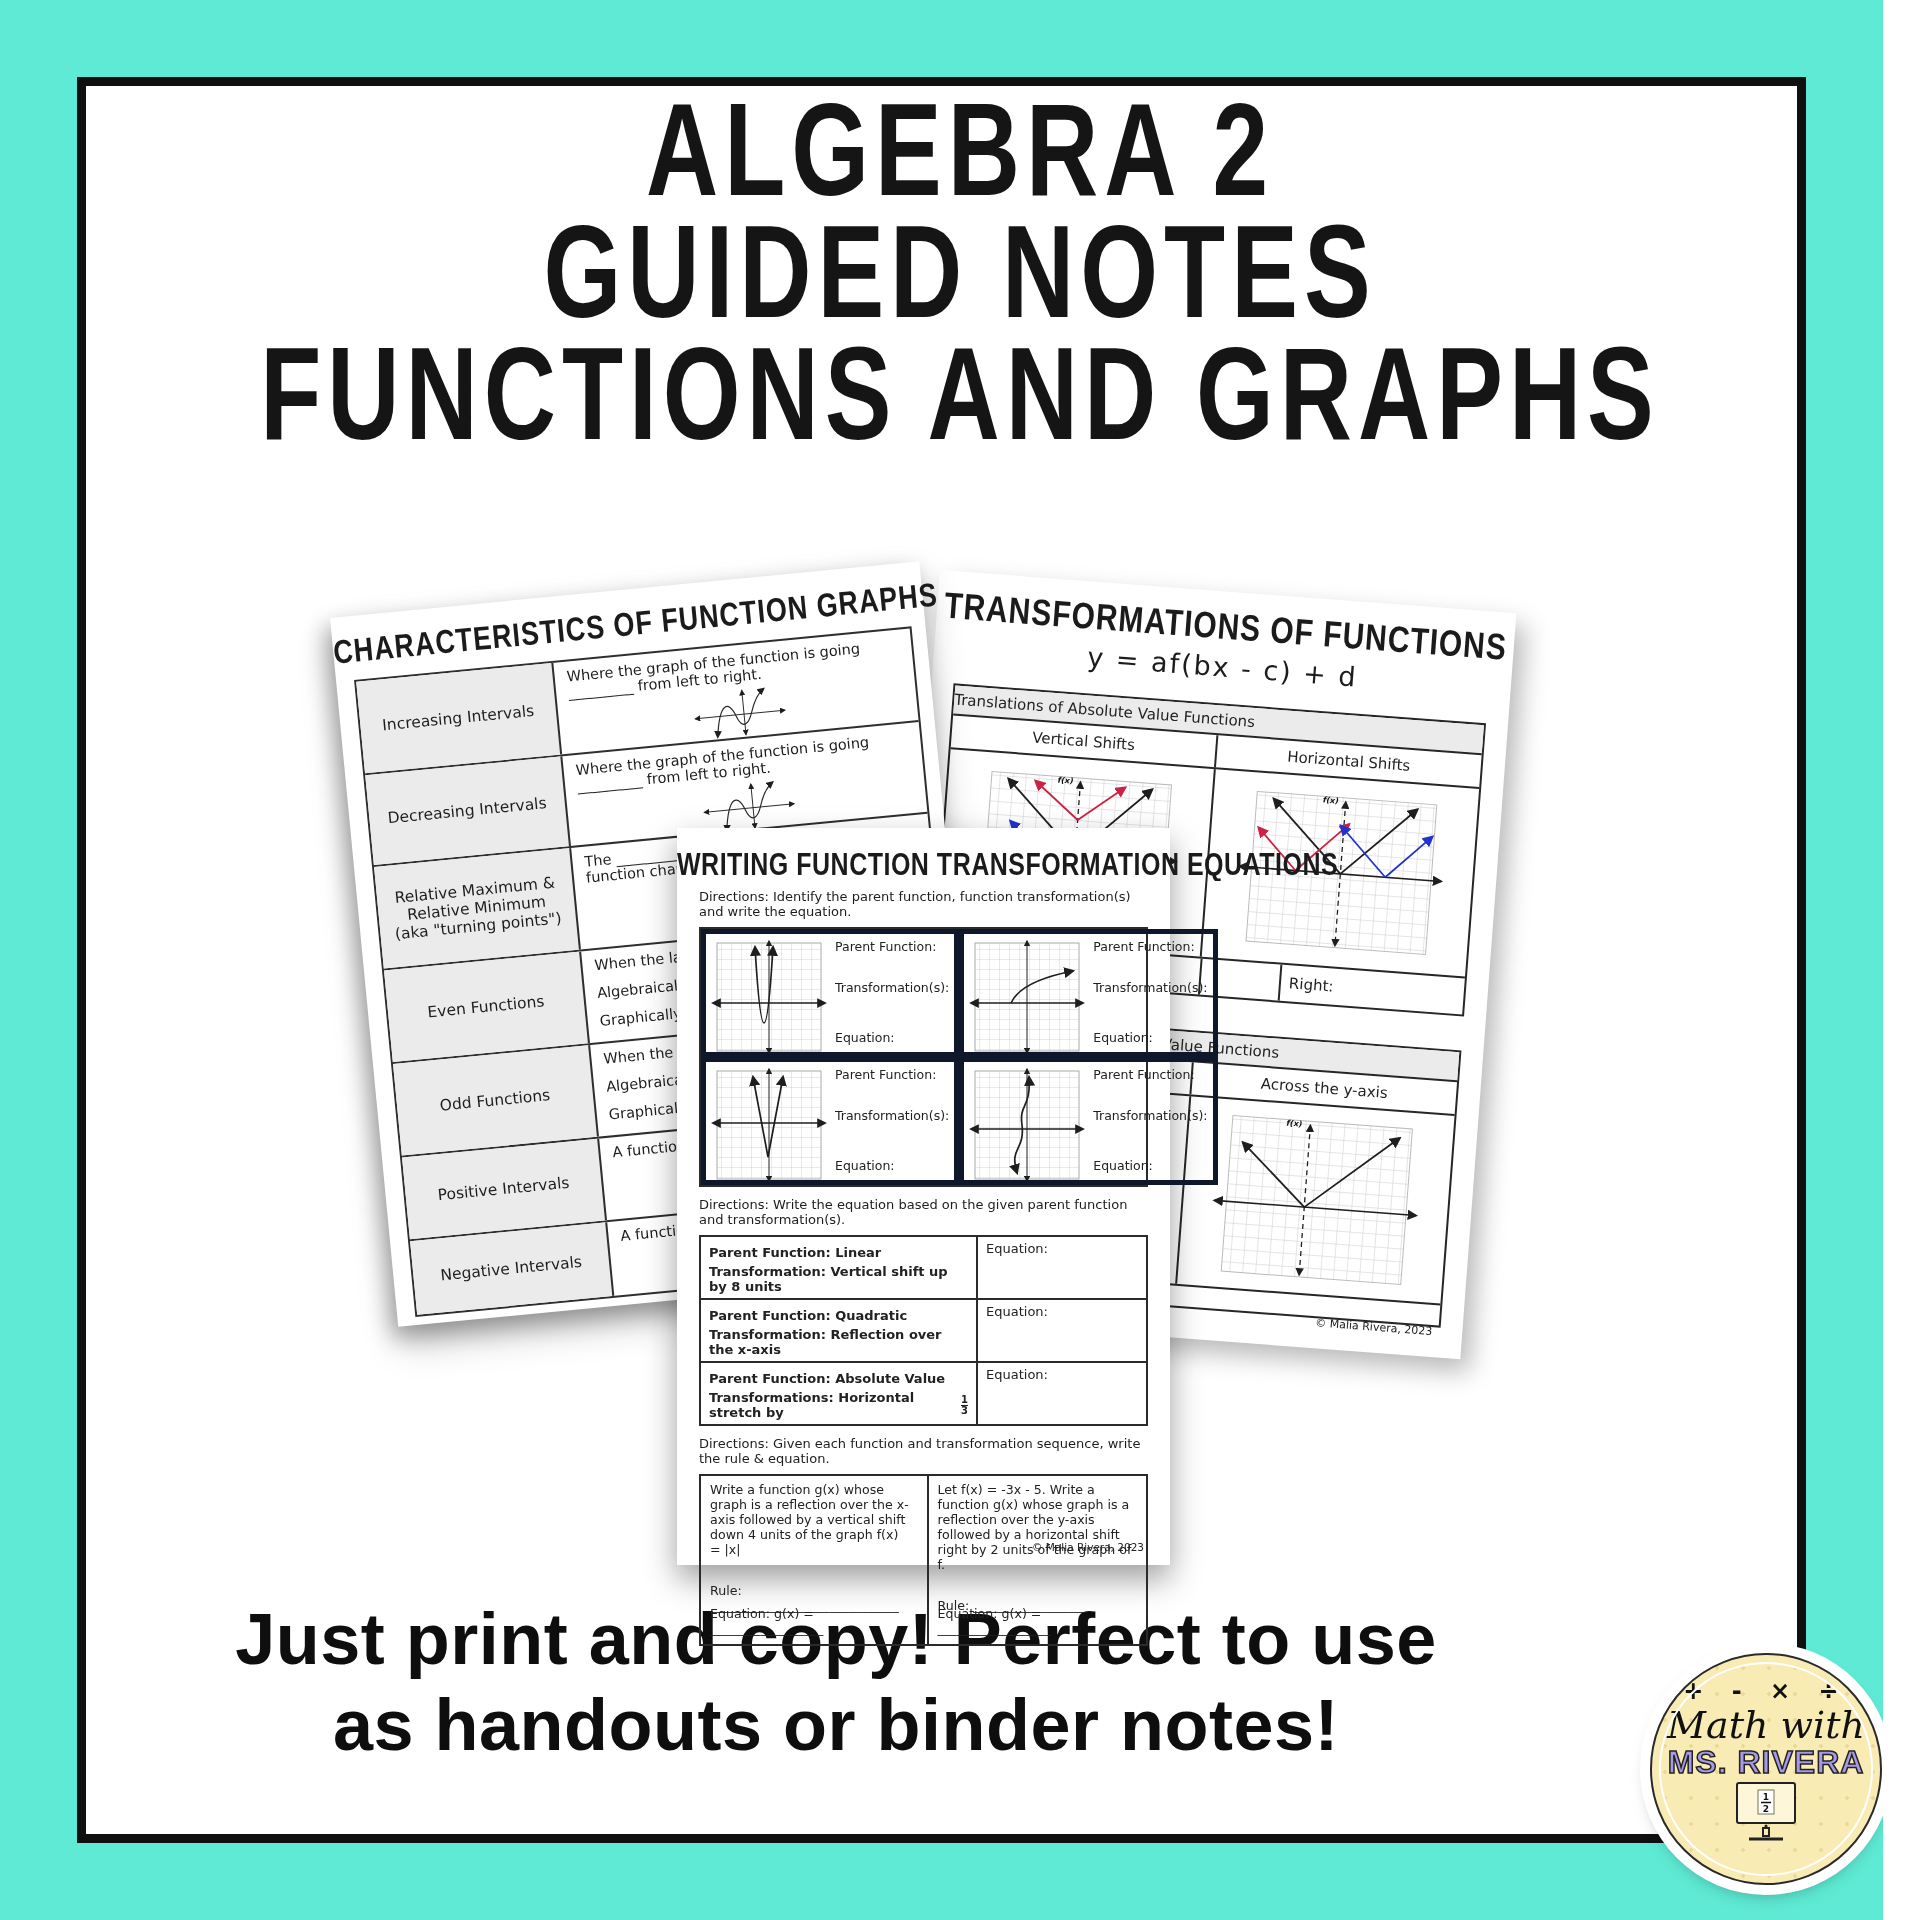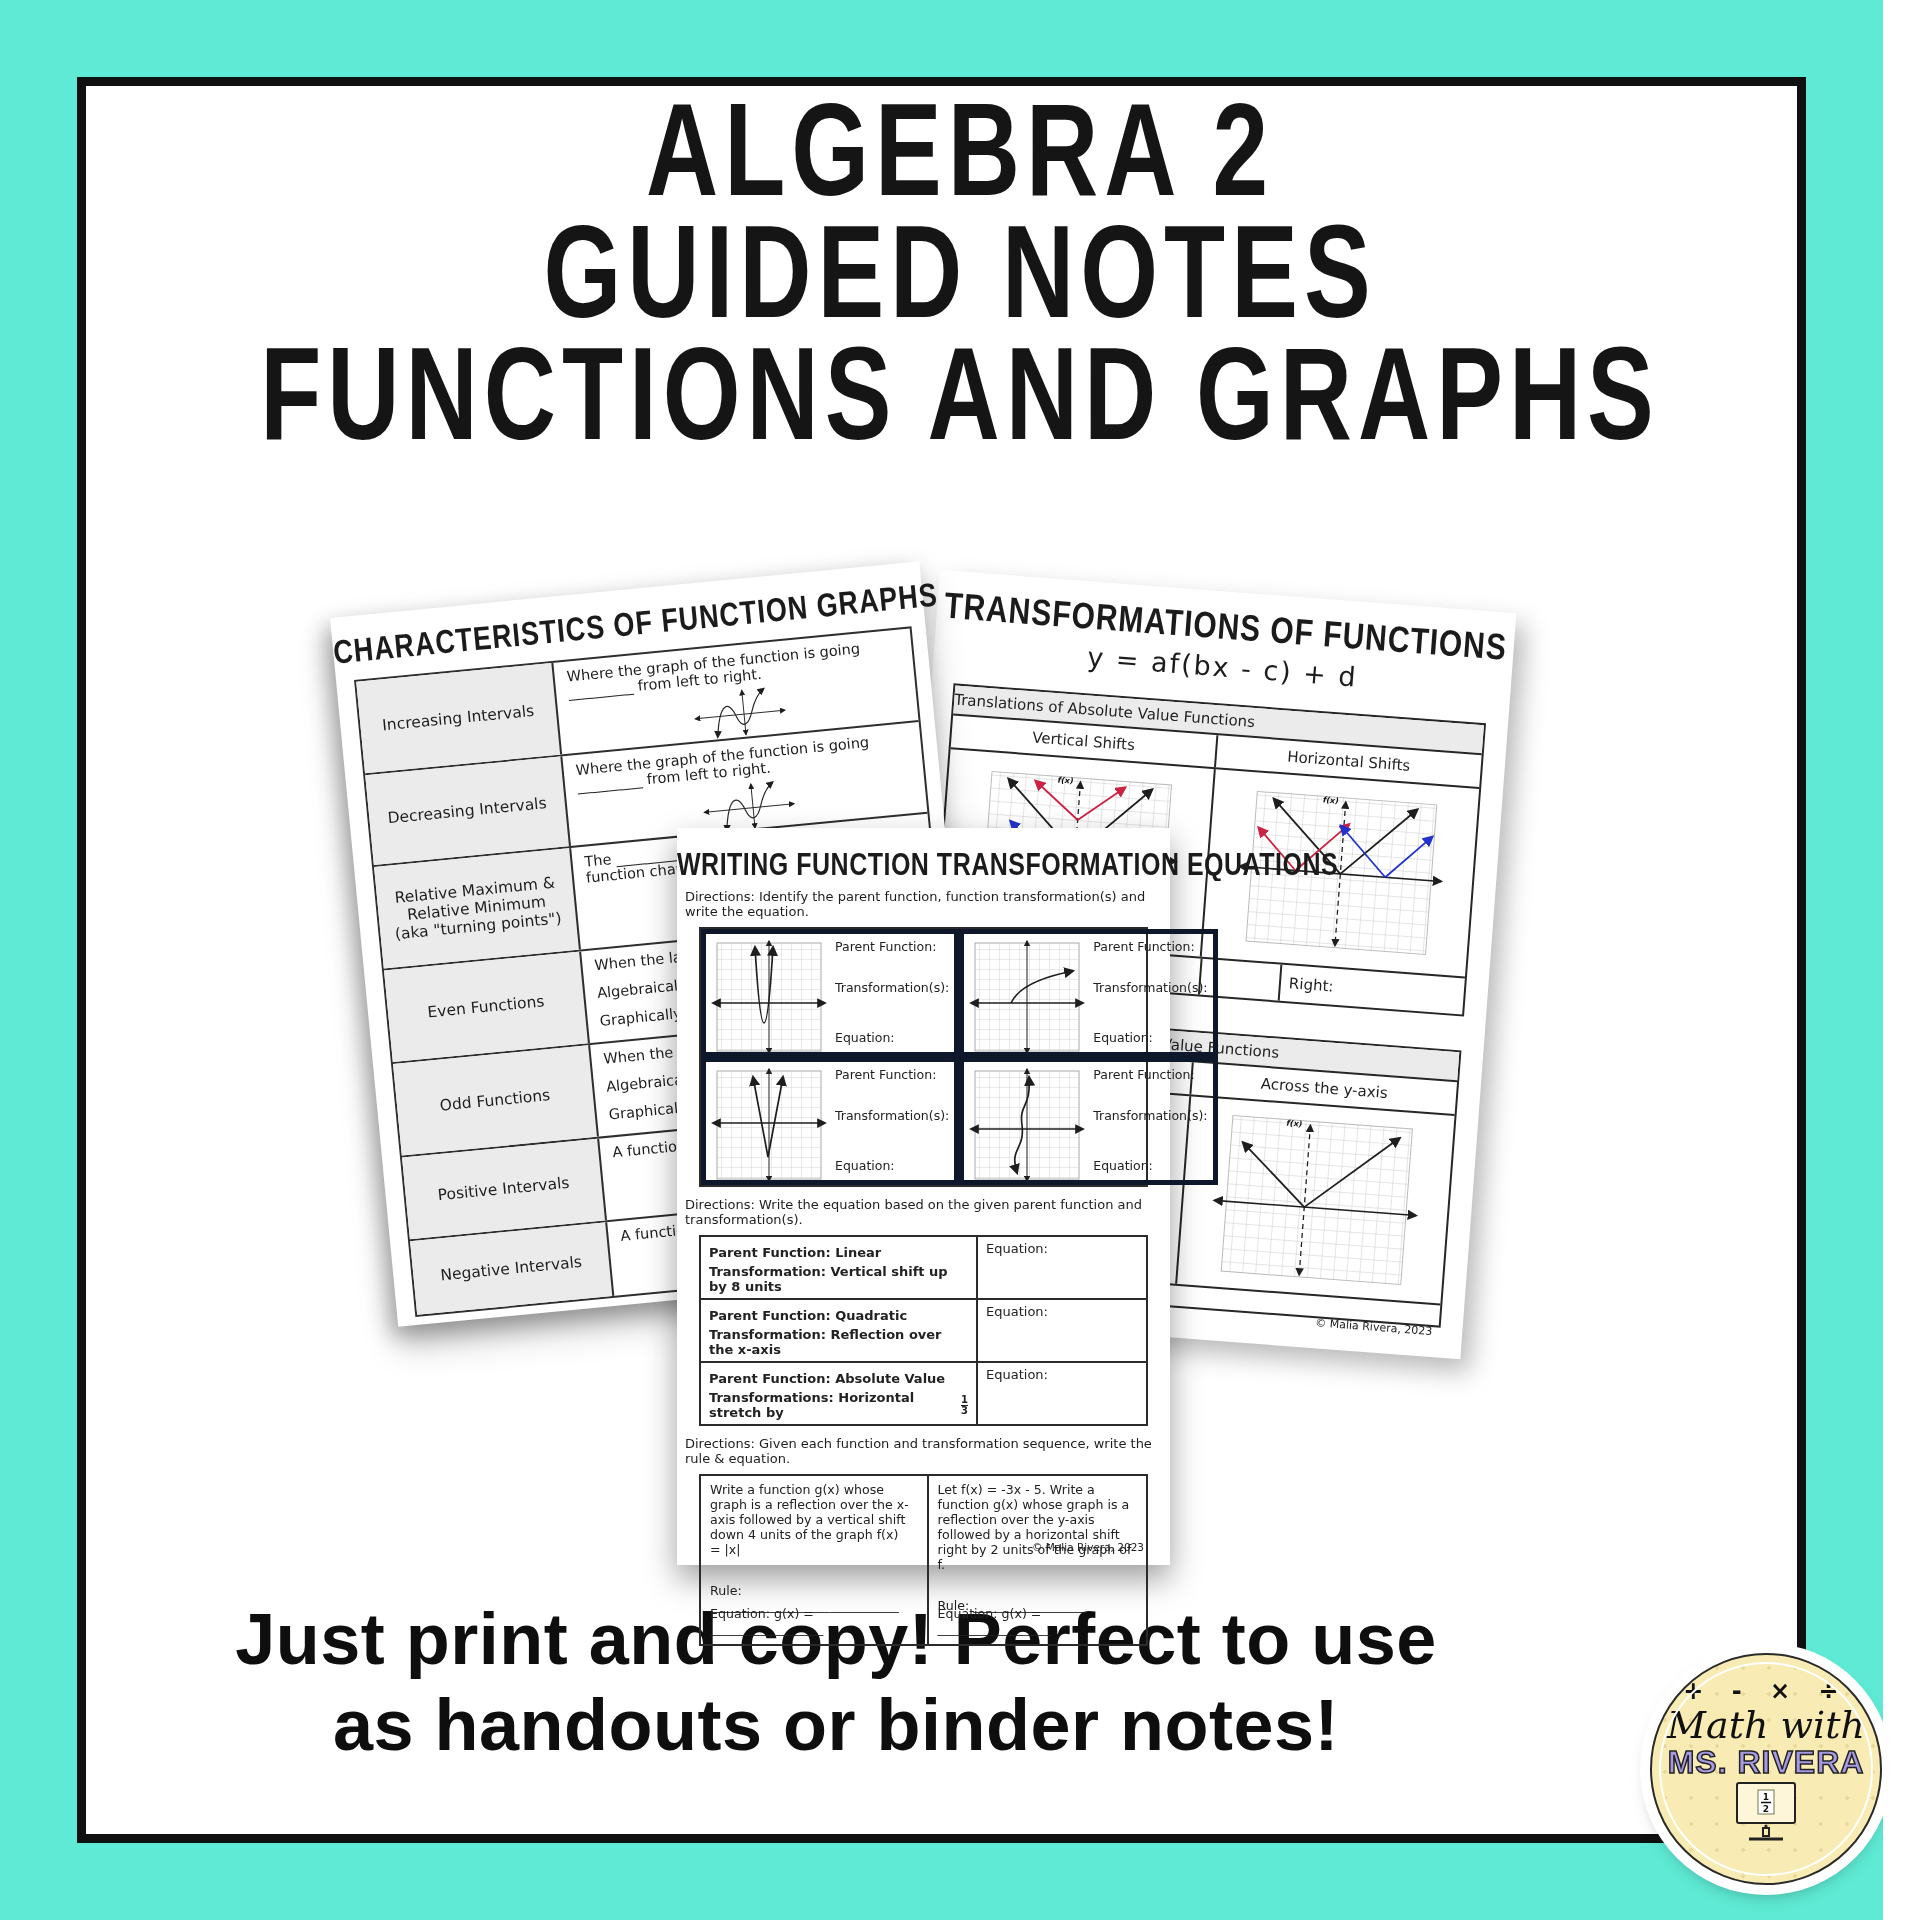--- a/index.html
+++ b/index.html
@@ -60,21 +60,21 @@
   .rt-graphcell { flex:1; height:188px; display:flex; align-items:center; justify-content:center; }
   .rt-graphcell + .rt-graphcell { border-left:2px solid #262626; }
   .rt-s { height:36px; line-height:36px; font-size:15px; padding-left:8px; }
   .rt-s + .rt-s { border-left:2px solid #262626; }
   .sec2-title { padding-left:56px; }
   .rcopy { position:absolute; right:30px; top:716px; font-size:11px; color:#222; }
 
   
   .page-center .sheet-title { margin-top:22px; }
   .page-center .sheet-title span { font-size:25px; letter-spacing:0.5px; }
-  .cdir { margin:10px 8px 0; font-size:13px; color:#1d1d1d; }
+  .cdir { margin:10px 22px 0; font-size:13px; color:#1d1d1d; }
   .ctable1 { margin:8px 22px 0; border:2px solid #2b2b2b; display:grid;
              grid-template-columns:1fr 1fr; }
   .ccell { border:5px solid #0f172a; display:flex; padding:5px; height:128px; }
   .cgraph { flex:0 0 116px; }
   .clabels { flex:1; padding-left:8px; font-size:12.5px; display:flex; flex-direction:column; }
   .clabels .lab-t { margin-top:26px;text-align:center; }
   .clabels .lab-e { margin-top:auto; margin-bottom:2px; }
   .ctable2 { margin:8px 22px 0; border:2px solid #2b2b2b; }
   .c2row { display:flex; border-top:2px solid #2b2b2b; }
   .c2row:first-child { border-top:none; }

